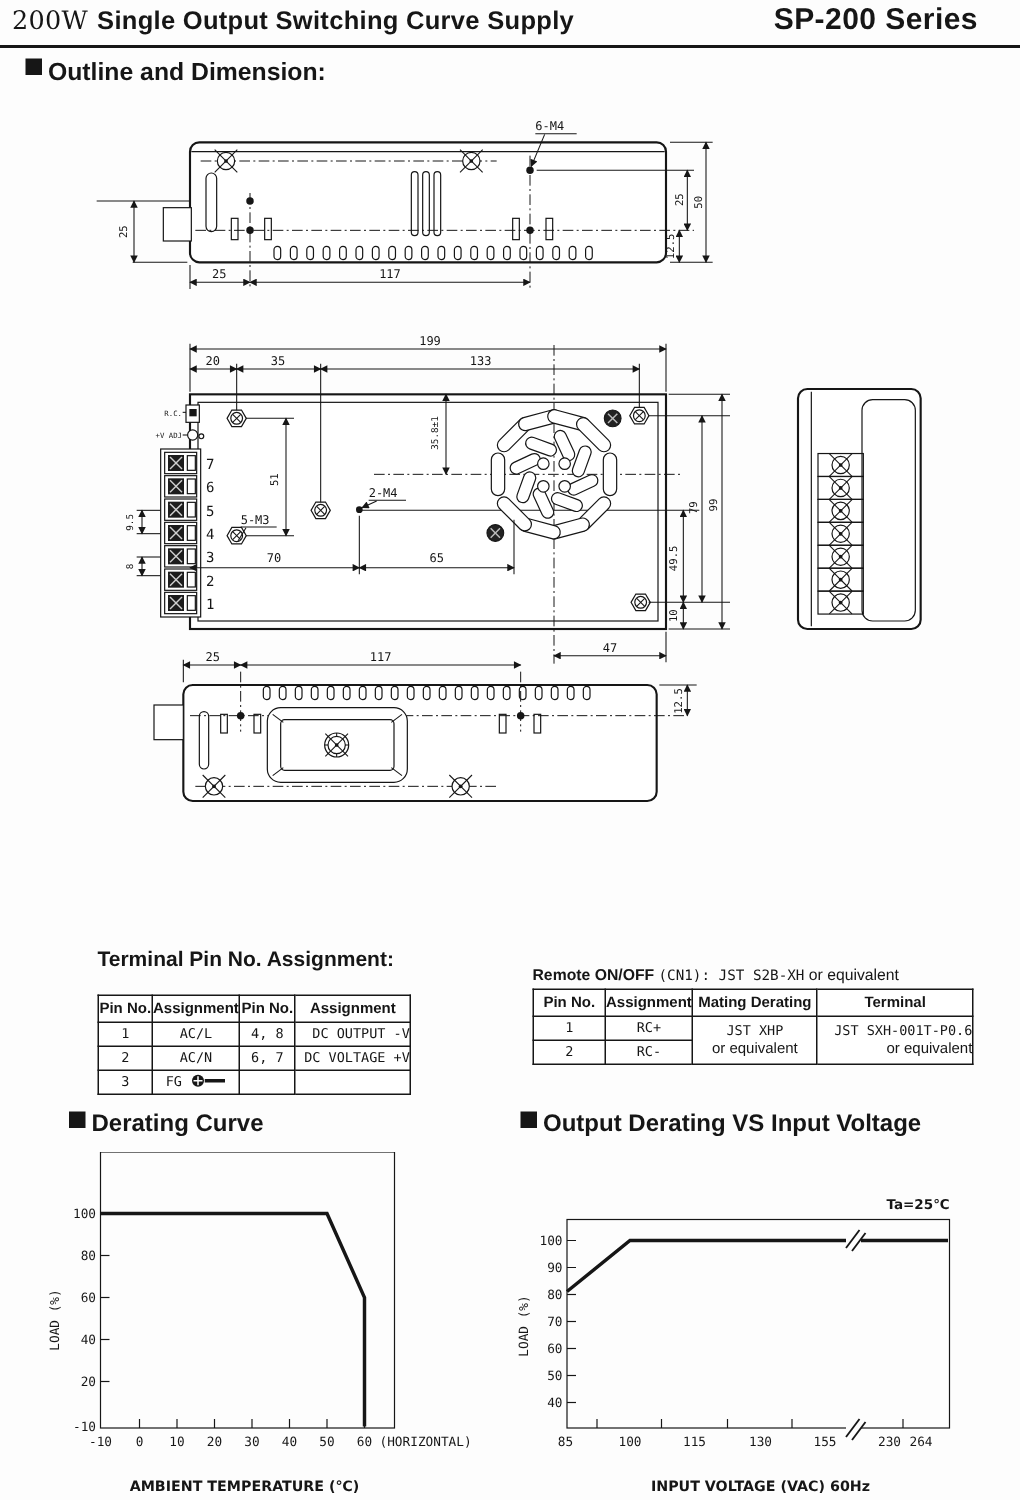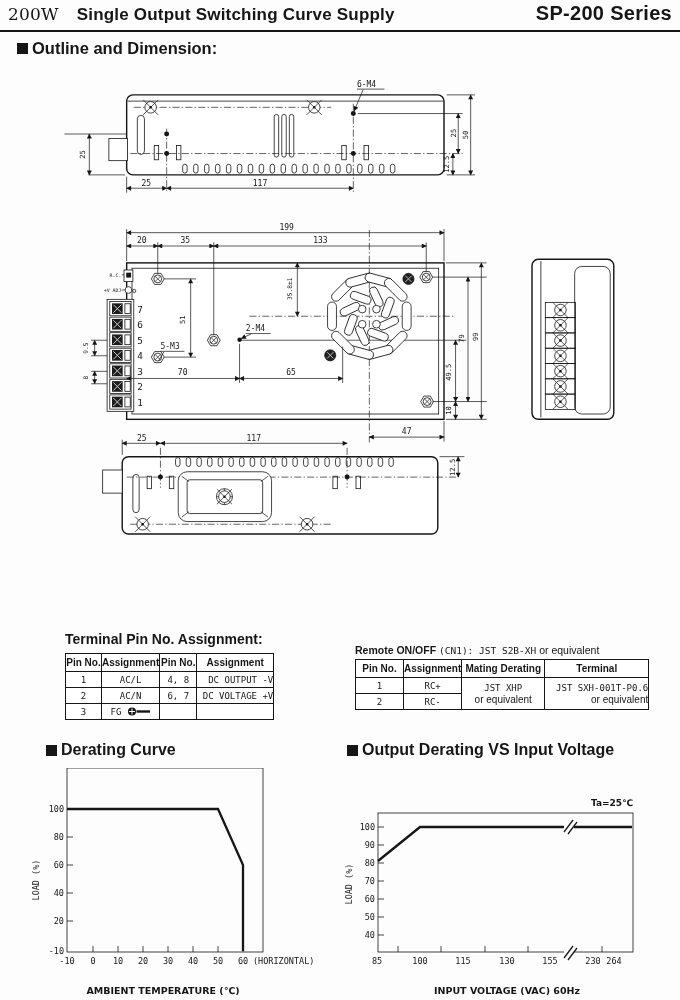--- a/index.html
+++ b/index.html
@@ -1,44 +1,44 @@
 <!DOCTYPE html>
 <html><head>
 <meta charset="utf-8">
 <style>
   html,body{margin:0;padding:0}
   body{width:680px;height:1000px;position:relative;background:#fdfdfd;color:#161616;
        font-family:"Liberation Sans",sans-serif;overflow:hidden}
   .abs{position:absolute}
   
   .hdr-left{left:8px;top:4px;font-size:17px;font-weight:600;letter-spacing:.2px}
-  .hdr-watt{font-family:"DejaVu Serif",serif;font-weight:400;margin-right:18px}
-  .hdr-right{right:8px;top:2px;font-size:20px;font-weight:800;letter-spacing:.3px}
+  .hdr-watt{font-family:"DejaVu Serif",serif;font-weight:400;margin-right:6px}
+  .hdr-right{right:28px;top:2px;font-size:20px;font-weight:800;letter-spacing:.3px}
   .hdr-rule{left:0;top:30px;width:680px;height:2.4px;background:#161616}
   
-  .sec{font-size:16.5px;font-weight:700;display:flex;align-items:center;gap:4px}
+  .sec{font-size:16.5px;font-weight:700;display:flex;align-items:flex-start;gap:4px}
   .sq{width:11px;height:11px;background:#161616;display:inline-block}
   .s1f{stroke:#161616;stroke-width:1.6;fill:#fff}
   .s2{stroke:#161616;stroke-width:.9;fill:none}
   .s2f{stroke:#161616;stroke-width:.9;fill:#fff}
   .dm{stroke:#161616;stroke-width:.8;fill:none}
   .dma{stroke:#161616;stroke-width:.8;fill:none;marker-start:url(#ar);marker-end:url(#ar)}
   .cl{stroke:#161616;stroke-width:.75;fill:none;stroke-dasharray:8 2.5 1.5 2.5}
   .blk{fill:#161616;stroke:none}
   svg text{fill:#161616}
   .dt{font:9px "DejaVu Sans Mono",monospace}
   .dt8{font:8px "DejaVu Sans Mono",monospace}
   .dt7{font:7px "DejaVu Sans Mono",monospace}
   .dt5{font:5.5px "DejaVu Sans Mono",monospace}
   .pin{font:10.5px "DejaVu Sans Mono",monospace}
   .tick{font:8.5px "DejaVu Sans Mono",monospace}
   .axl{font:600 9.5px "DejaVu Sans",sans-serif}
   .ann{font:600 9px "DejaVu Sans",sans-serif}
   
-  .tbl-title{font-size:14px;font-weight:700;margin-bottom:6px}
+  .tbl-title{font-size:14px;font-weight:700;margin-bottom:16px}
   table{border-collapse:collapse;background:#fff}
   th,td{border:1.2px solid #161616;text-align:center;padding:0;height:15px}
   th{font:600 10px "Liberation Sans",sans-serif;height:17px}
   td{font:9px "DejaVu Sans Mono",monospace}
   td.la{text-align:right;padding-left:3px}
   .t2-title{font-size:10.5px}
   .t2-title .b{font-weight:700}
   .t2-title .m{font:9.5px "DejaVu Sans Mono",monospace}
   .cell2 div{line-height:11px}
   .cell2 .sans{font:10px "Liberation Sans",sans-serif}

